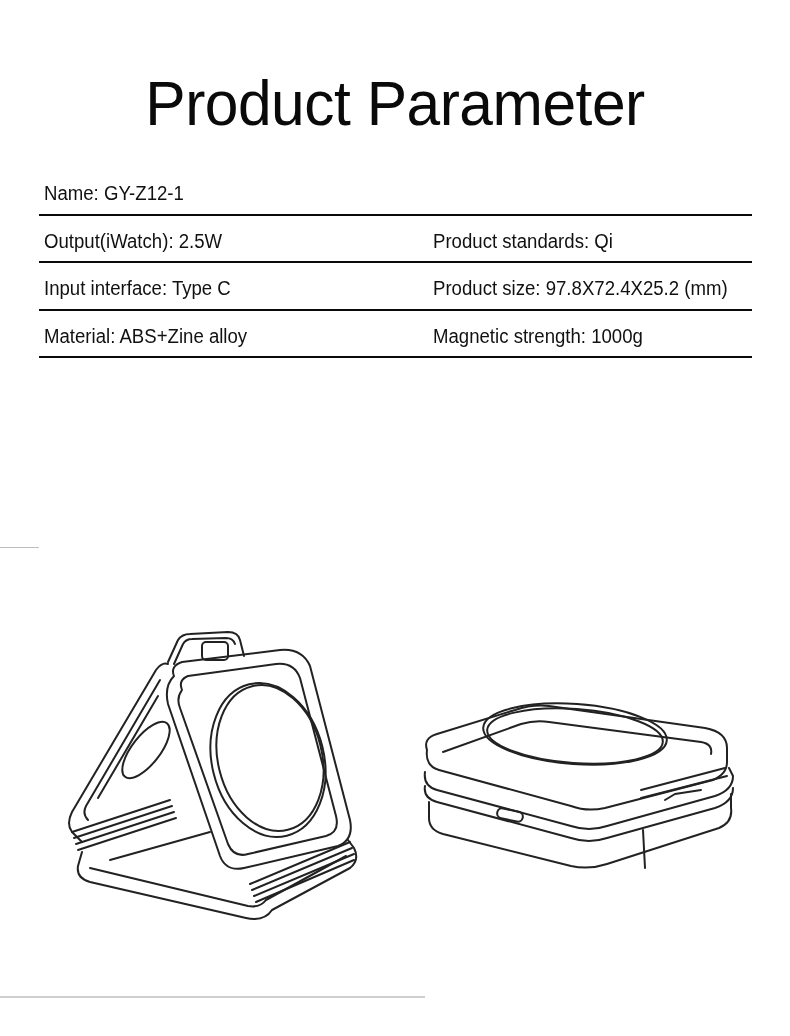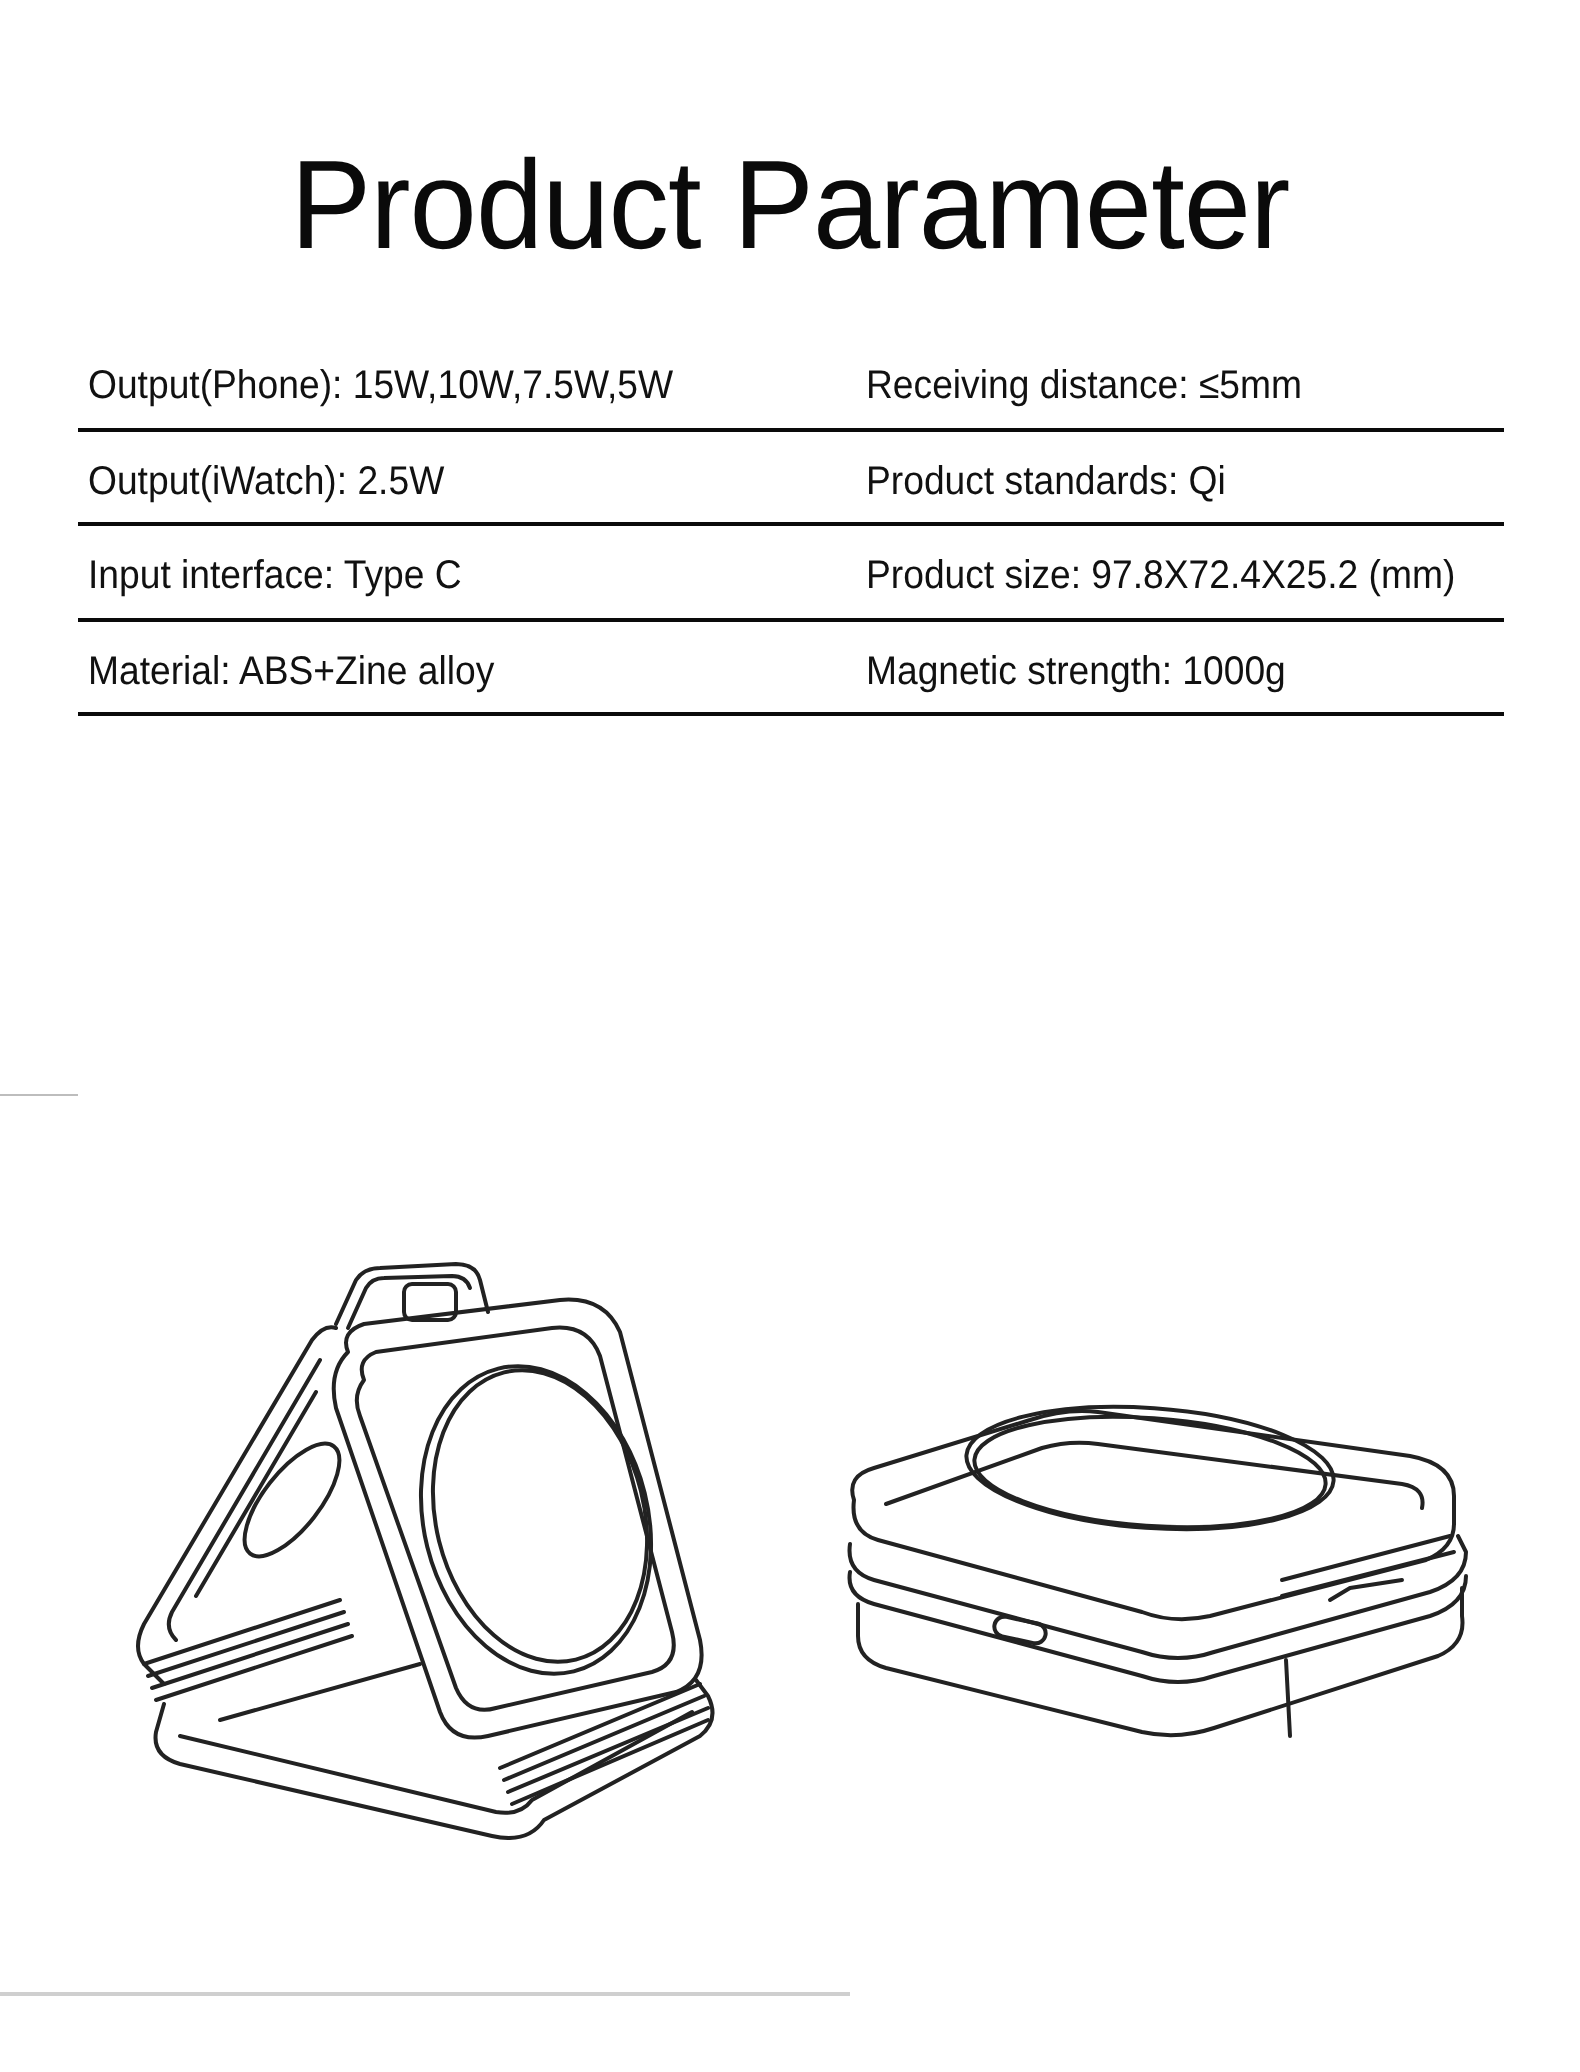--- a/index.html
+++ b/index.html
@@ -19,22 +19,22 @@
     .illus { position: absolute; }
     .illus svg { display: block; }
   </style>
 </head>
 <body>
 
 <div class="title">Product Parameter</div>
 
 <div class="table">
   <div class="row">
-    <span class="cell left">Output(Phone): 15W,10W,7.5W,5W</span>
-    <span class="cell right">Receiving distance: ≤5mm</span>
+    <span class="cell left">Name: GY-Z12-1</span>
+    <span class="cell right"></span>
   </div>
   <div class="row">
     <span class="cell left">Output(iWatch): 2.5W</span>
     <span class="cell right">Product standards: Qi</span>
   </div>
   <div class="row">
     <span class="cell left">Input interface: Type C</span>
     <span class="cell right">Product size: 97.8X72.4X25.2 (mm)</span>
   </div>
   <div class="row">

